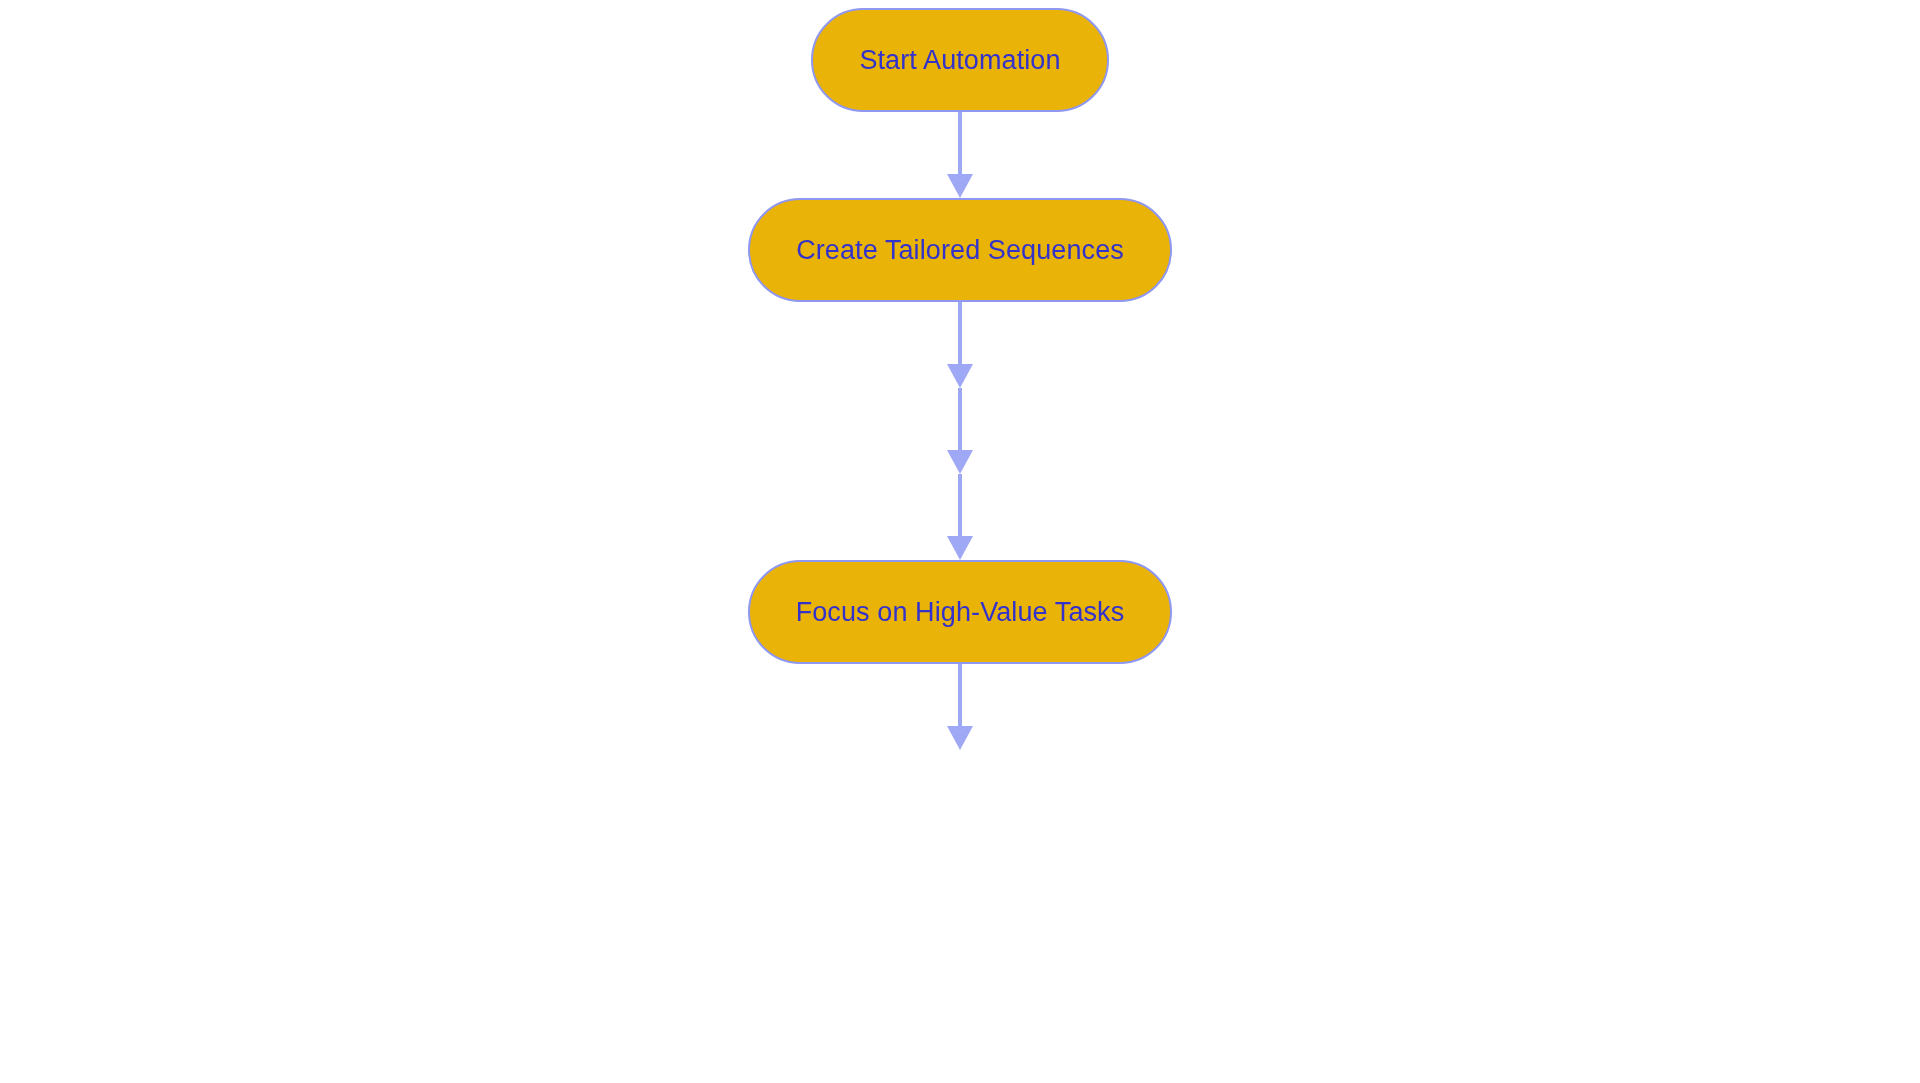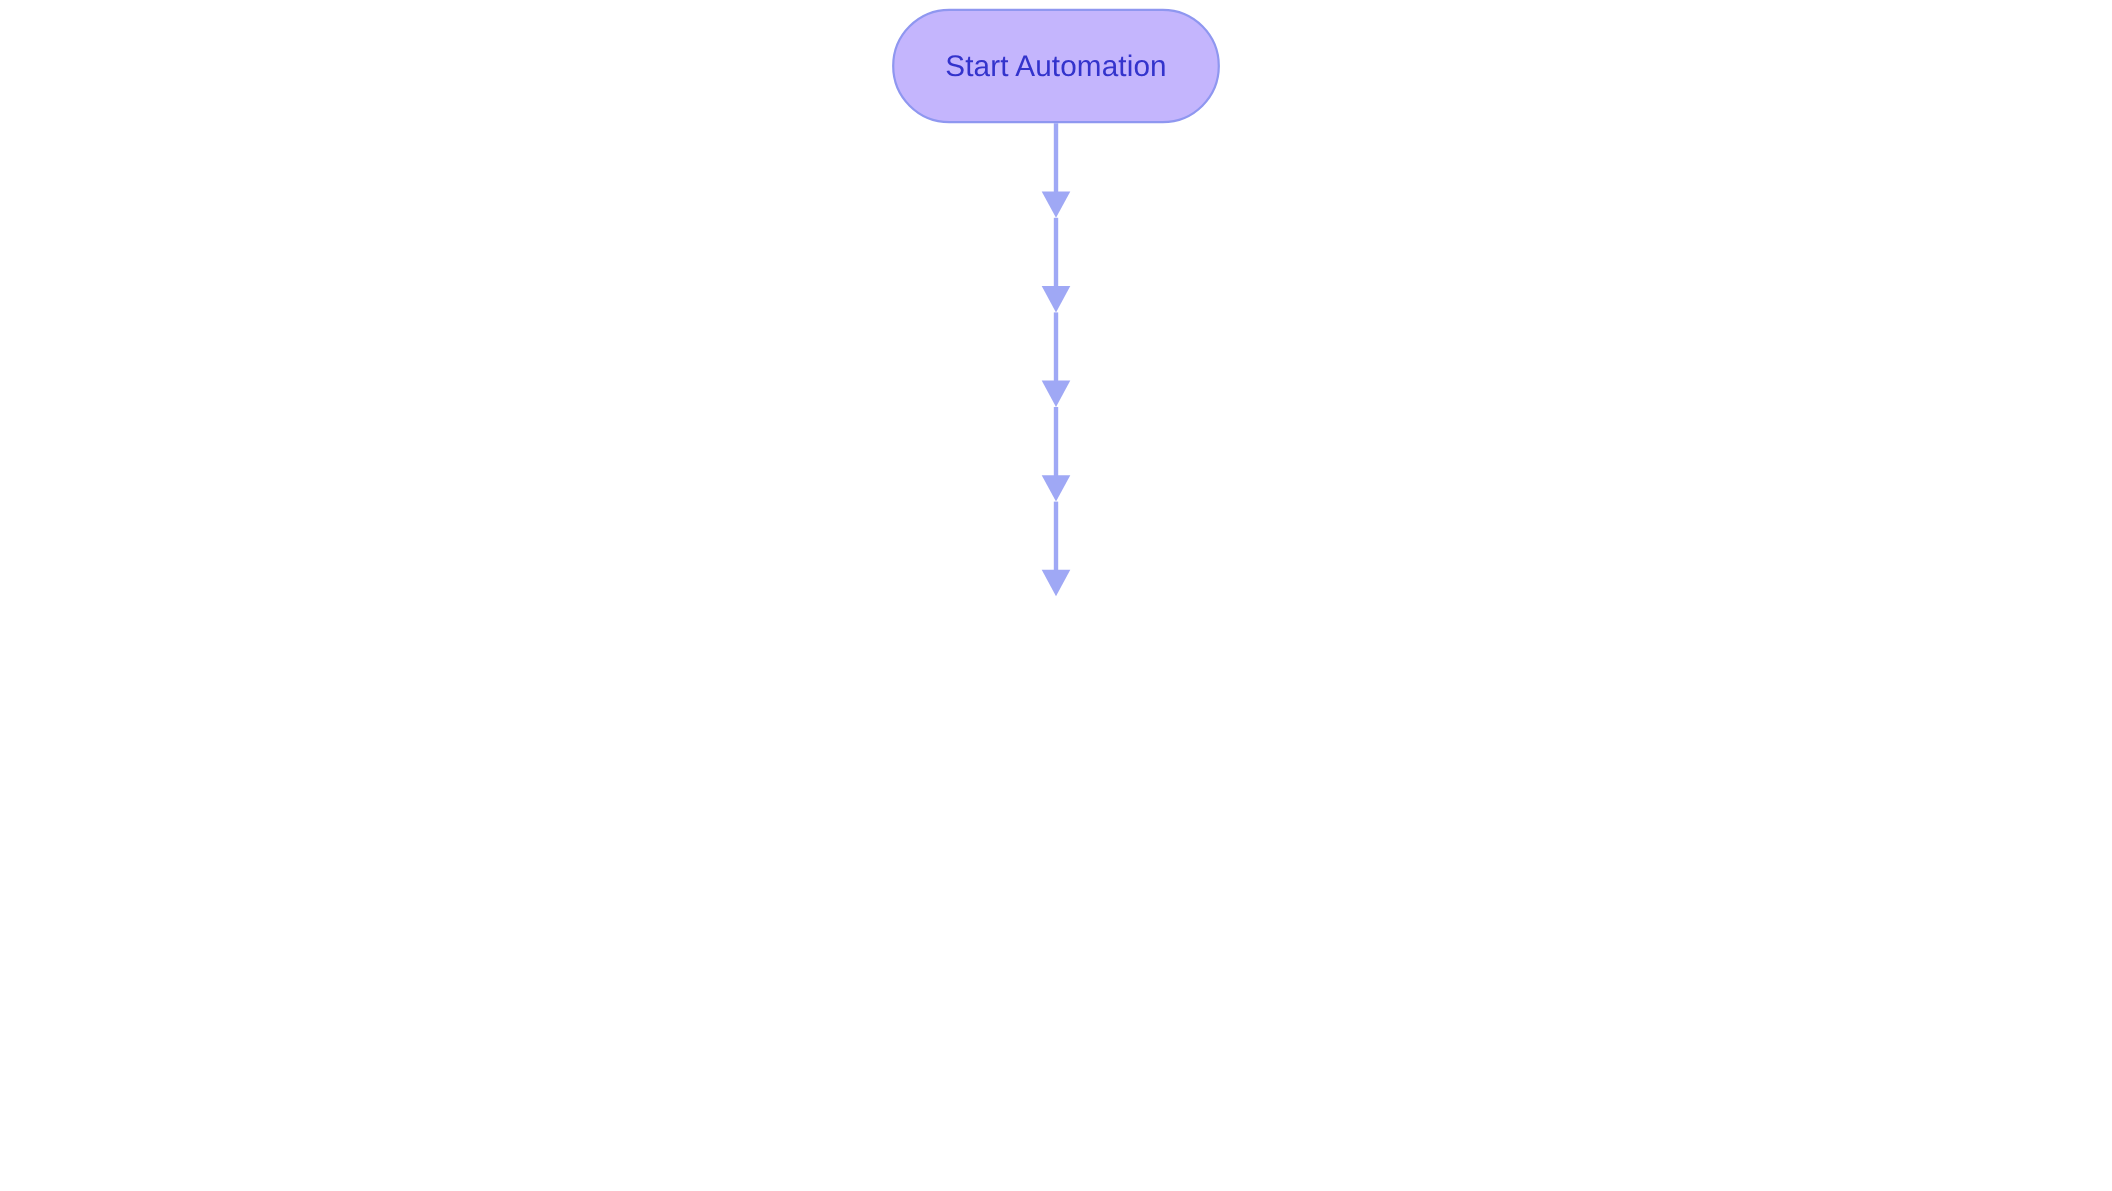--- a/index.html
+++ b/index.html
@@ -33,21 +33,21 @@
     align-items: center;
     justify-content: flex-start;
     padding-top: 8px;
     box-sizing: border-box;
   }
 
   .flow-node {
     box-sizing: border-box;
     height: 104px;
     border-radius: 52px;
-    background: #c4b5fd;
+    background: #eab308;
     border: 2px solid #8f97f0;
     color: #3333cc;
     display: flex;
     align-items: center;
     justify-content: center;
     padding: 0 46px;
     font-size: 27px;
     font-weight: 400;
     letter-spacing: 0.1px;
     white-space: nowrap;
@@ -89,38 +89,44 @@
 
     <div class="flow-node">
       <span>Start Automation</span>
     </div>
 
     <div class="flow-connector">
       <div class="conn-line"></div>
       <div class="conn-head"></div>
     </div>
 
+    <div class="flow-node">
+      <span>Create Tailored Sequences</span>
+    </div>
 
     <div class="flow-connector">
       <div class="conn-line"></div>
       <div class="conn-head"></div>
     </div>
 
 
     <div class="flow-connector">
       <div class="conn-line"></div>
       <div class="conn-head"></div>
     </div>
 
 
     <div class="flow-connector">
       <div class="conn-line"></div>
       <div class="conn-head"></div>
     </div>
 
+    <div class="flow-node">
+      <span>Focus on High-Value Tasks</span>
+    </div>
 
     <div class="flow-connector">
       <div class="conn-line"></div>
       <div class="conn-head"></div>
     </div>
 
 
   </div>
 </div>
 

